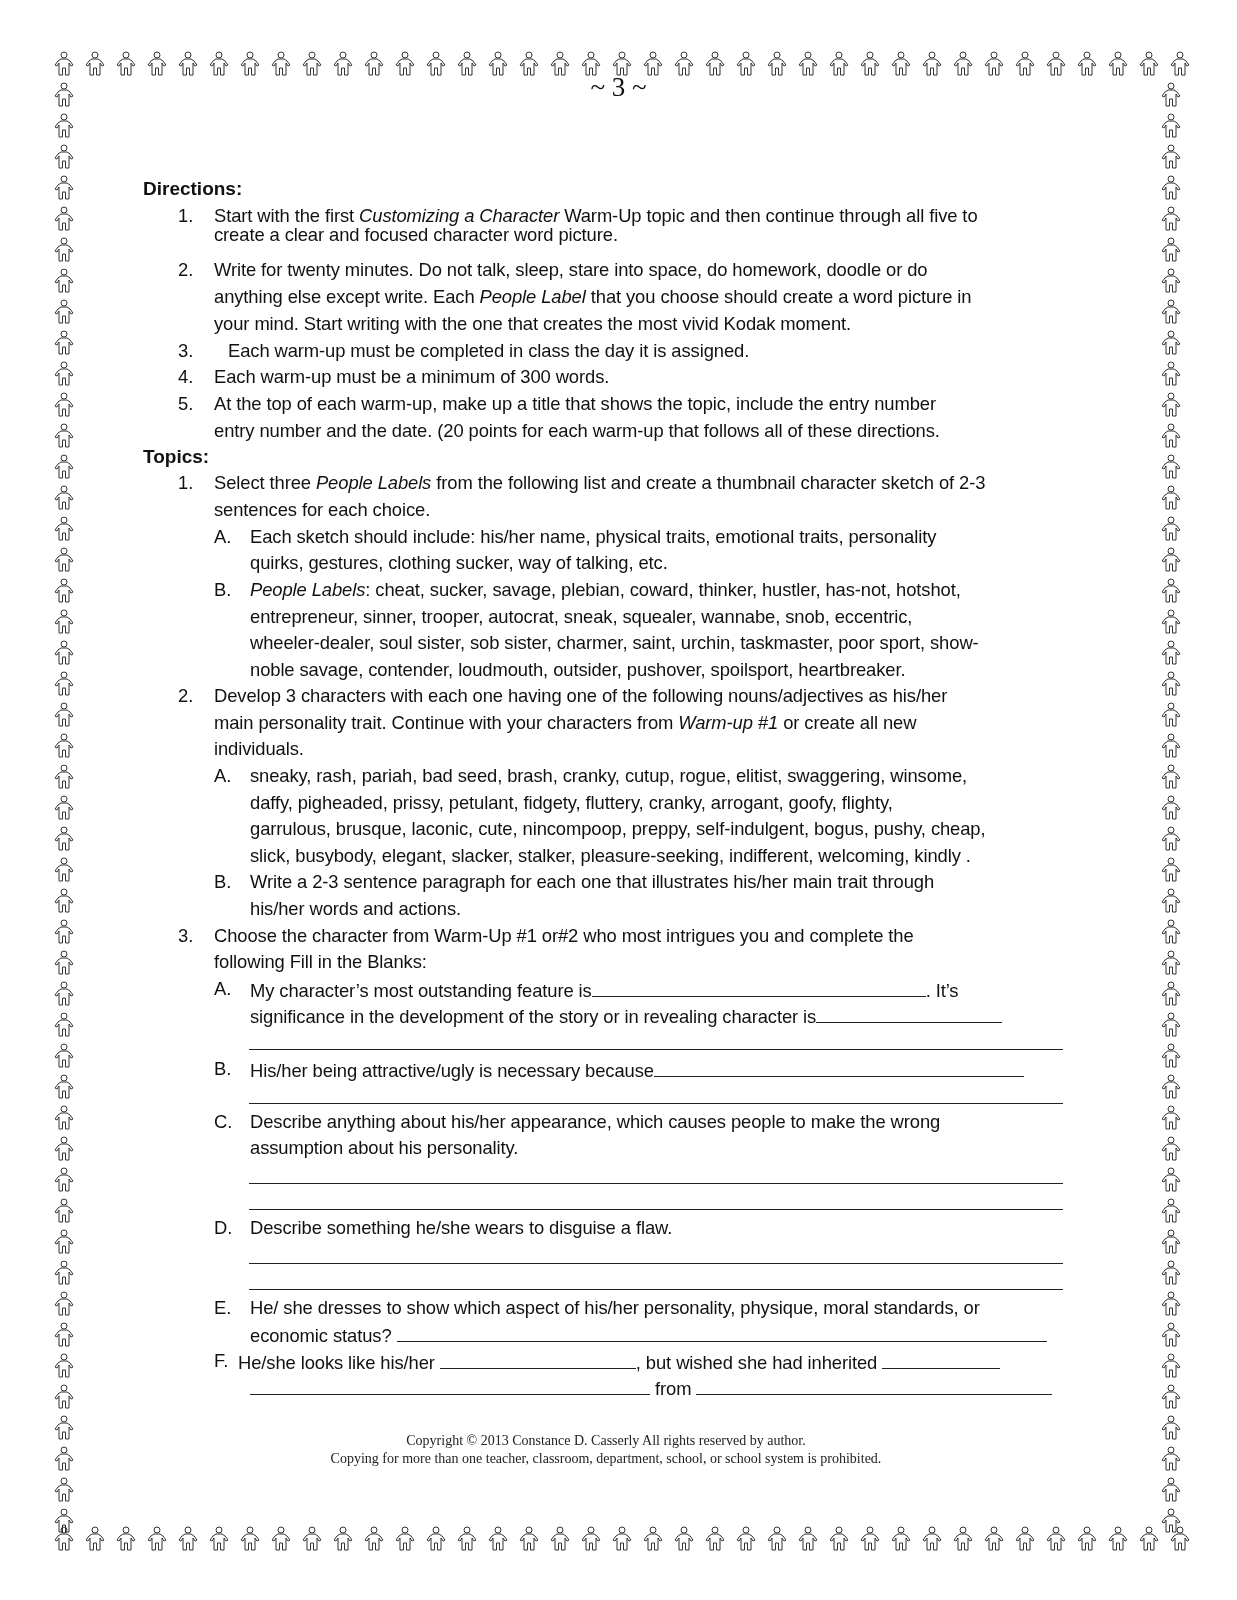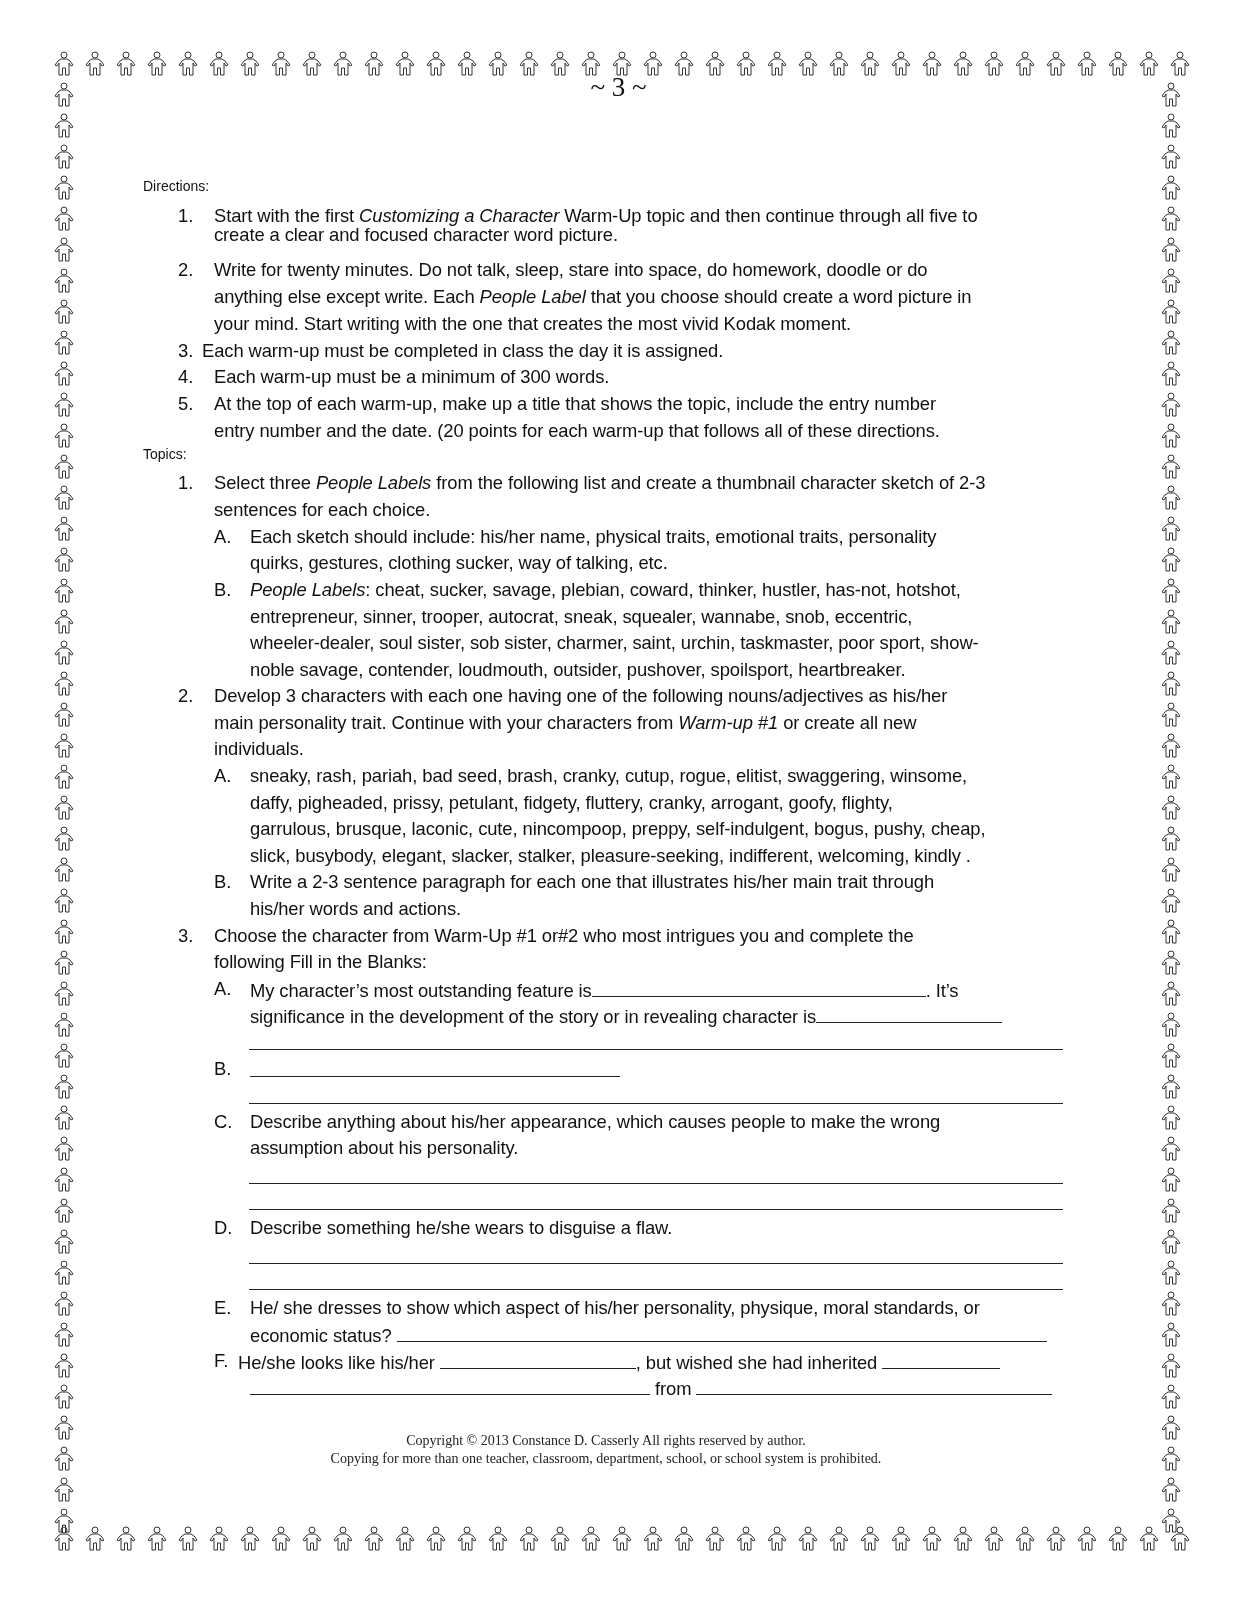--- a/index.html
+++ b/index.html
@@ -14,21 +14,21 @@
   .person svg { width:22px; height:26px; }
   .top-row { left:48px; top:48px; }
   .bottom-row { left:48px; top:1523px; }
   .left-col { left:48px; top:79px; }
   .right-col { left:1155px; top:79px; }
 
   .page-num { position:absolute; top:72px; left:0; width:1237px; text-align:center;
               font-family:"Liberation Serif", "DejaVu Serif", serif; font-size:27px; color:#111; }
   .title { position:absolute; top:146px; left:0; width:1212px; text-align:center;
            font-weight:bold; font-size:22px; }
-  .heading { position:absolute; left:143px; font-weight:normal; font-size:14px; }
+  .heading { position:absolute; left:143px; font-weight:bold; font-size:19px; }
 
   .content { position:absolute; left:0; top:0; width:100%; }
   .line { position:absolute; font-size:18.4px; line-height:22px; white-space:nowrap; letter-spacing:-0.1px; }
   .num { position:absolute; font-size:18.4px; line-height:22px; }
   .it { font-style:italic; }
   .blank { display:inline-block; border-bottom:1.3px solid #222; height:18px; vertical-align:baseline; }
   .rule { position:absolute; height:0; border-top:1.3px solid #222; }
 
   .footer { position:absolute; left:0; width:1212px; text-align:center;
             font-family:"Liberation Serif", "DejaVu Serif", serif; font-size:14px; color:#222; }
@@ -1065,21 +1065,21 @@
     <div class="num" style="left:178px; top:205px;">1.</div>
     <div class="line rich" style="left:214px; top:205px;"><span>Start with the first </span><span class="it">Customizing a Character</span><span> Warm-Up topic and then continue through all five to</span></div>
     <div class="line rich" style="left:214px; top:224px;"><span>create a clear and focused character word picture.</span></div>
 
     <div class="num" style="left:178px; top:259px;">2.</div>
     <div class="line rich" style="left:214px; top:259px;"><span>Write for twenty minutes.  Do not talk, sleep, stare into space, do homework, doodle or do</span></div>
     <div class="line rich" style="left:214px; top:286px;"><span>anything else except write. Each </span><span class="it">People Label</span><span> that you choose should create a word picture in</span></div>
     <div class="line rich" style="left:214px; top:313px;"><span>your mind.  Start writing with the one that creates the most vivid Kodak moment.</span></div>
 
     <div class="num" style="left:178px; top:340px;">3.</div>
-    <div class="line rich" style="left:202px; top:340px;"><span>Each warm-up must be completed in class the day it is assigned.</span></div>
+    <div class="line rich" style="left:228px; top:340px;"><span>Each warm-up must be completed in class the day it is assigned.</span></div>
 
     <div class="num" style="left:178px; top:366px;">4.</div>
     <div class="line rich" style="left:214px; top:366px;"><span>Each warm-up must be a minimum of 300 words.</span></div>
 
     <div class="num" style="left:178px; top:393px;">5.</div>
     <div class="line rich" style="left:214px; top:393px;"><span>At the top of each warm-up, make up a title that shows the topic, include the entry number</span></div>
     <div class="line rich" style="left:214px; top:420px;"><span>entry number and the date. (20 points for each warm-up that follows all of these directions.</span></div>
   </div>
 
   <div class="heading" style="top:446px;">Topics:</div>
@@ -1123,21 +1123,21 @@
     <div class="line" style="left:250px; top:978px;">
       <span>My character’s most outstanding feature is</span><span class="blank" style="width:334px;"></span><span>. It’s</span>
     </div>
     <div class="line" style="left:250px; top:1004px;">
       <span>significance in the development of the story or in revealing character is</span><span class="blank" style="width:186px;"></span>
     </div>
     <div class="rule" style="left:249px; top:1049px; width:814px;"></div>
 
     <div class="num" style="left:214px; top:1058px;">B.</div>
     <div class="line" style="left:250px; top:1058px;">
-      <span class="blank" style="width:370px;"></span>
+      <span>His/her being attractive/ugly is necessary because</span><span class="blank" style="width:370px;"></span>
     </div>
     <div class="rule" style="left:249px; top:1103px; width:814px;"></div>
 
     <div class="num" style="left:214px; top:1111px;">C.</div>
     <div class="line" style="left:250px; top:1111px;">Describe anything about his/her appearance, which causes people to make the wrong</div>
     <div class="line" style="left:250px; top:1137px;">assumption about his personality.</div>
     <div class="rule" style="left:249px; top:1183px; width:814px;"></div>
     <div class="rule" style="left:249px; top:1209px; width:814px;"></div>
 
     <div class="num" style="left:214px; top:1217px;">D.</div>

